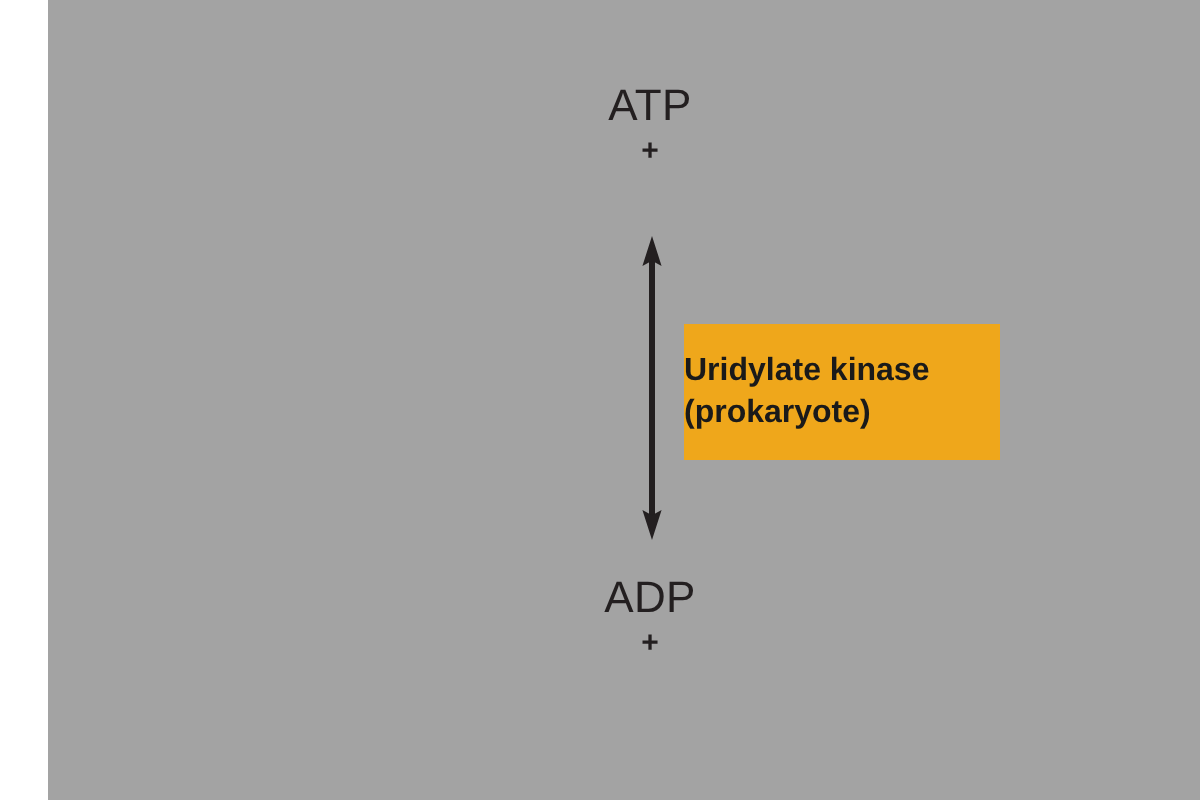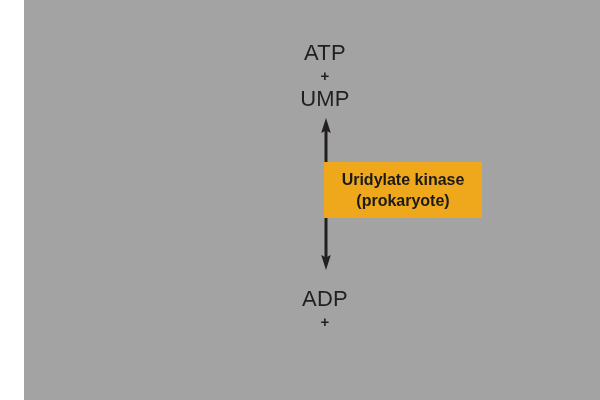--- a/index.html
+++ b/index.html
@@ -62,28 +62,28 @@
   }
   #reaction-arrow svg {
     display: block;
     width: 44px;
     height: 152px;
   }
 
   
   #enzyme-label {
     position: absolute;
-    left: 300px;
+    left: 318px;
     top: 162px;
     width: 158px;
-    height: 56px;
+    height: 68px;
     background: #efa71b;
     display: flex;
     flex-direction: column;
-    align-items: center;
+    align-items: flex-start;
     justify-content: center;
     box-sizing: border-box;
   }
   .enzyme-line {
     font-family: "Liberation Sans", sans-serif;
     font-size: 16px;
     font-weight: 700;
     line-height: 21px;
     color: #1a1a1a;
     text-align: center;
@@ -91,21 +91,20 @@
   }
 </style>
 </head>
 <body>
 
 <div id="diagram">
 
   <div id="top-stack" class="species-stack">
     <div class="species-name">ATP</div>
     <div class="plus-sign">+</div>
-    <div class="species-name">UMP</div>
   </div>
 
   <div id="reaction-arrow">
     <svg viewBox="0 0 44 152" xmlns="http://www.w3.org/2000/svg">
       <line x1="22" y1="6" x2="22" y2="146" stroke="#231f20" stroke-width="3" stroke-linecap="butt"></line>
       <polygon points="22,0 17.2,15 22,12.4 26.8,15" fill="#231f20"></polygon>
       <polygon points="22,152 17.2,137 22,139.6 26.8,137" fill="#231f20"></polygon>
     </svg>
   </div>
 

